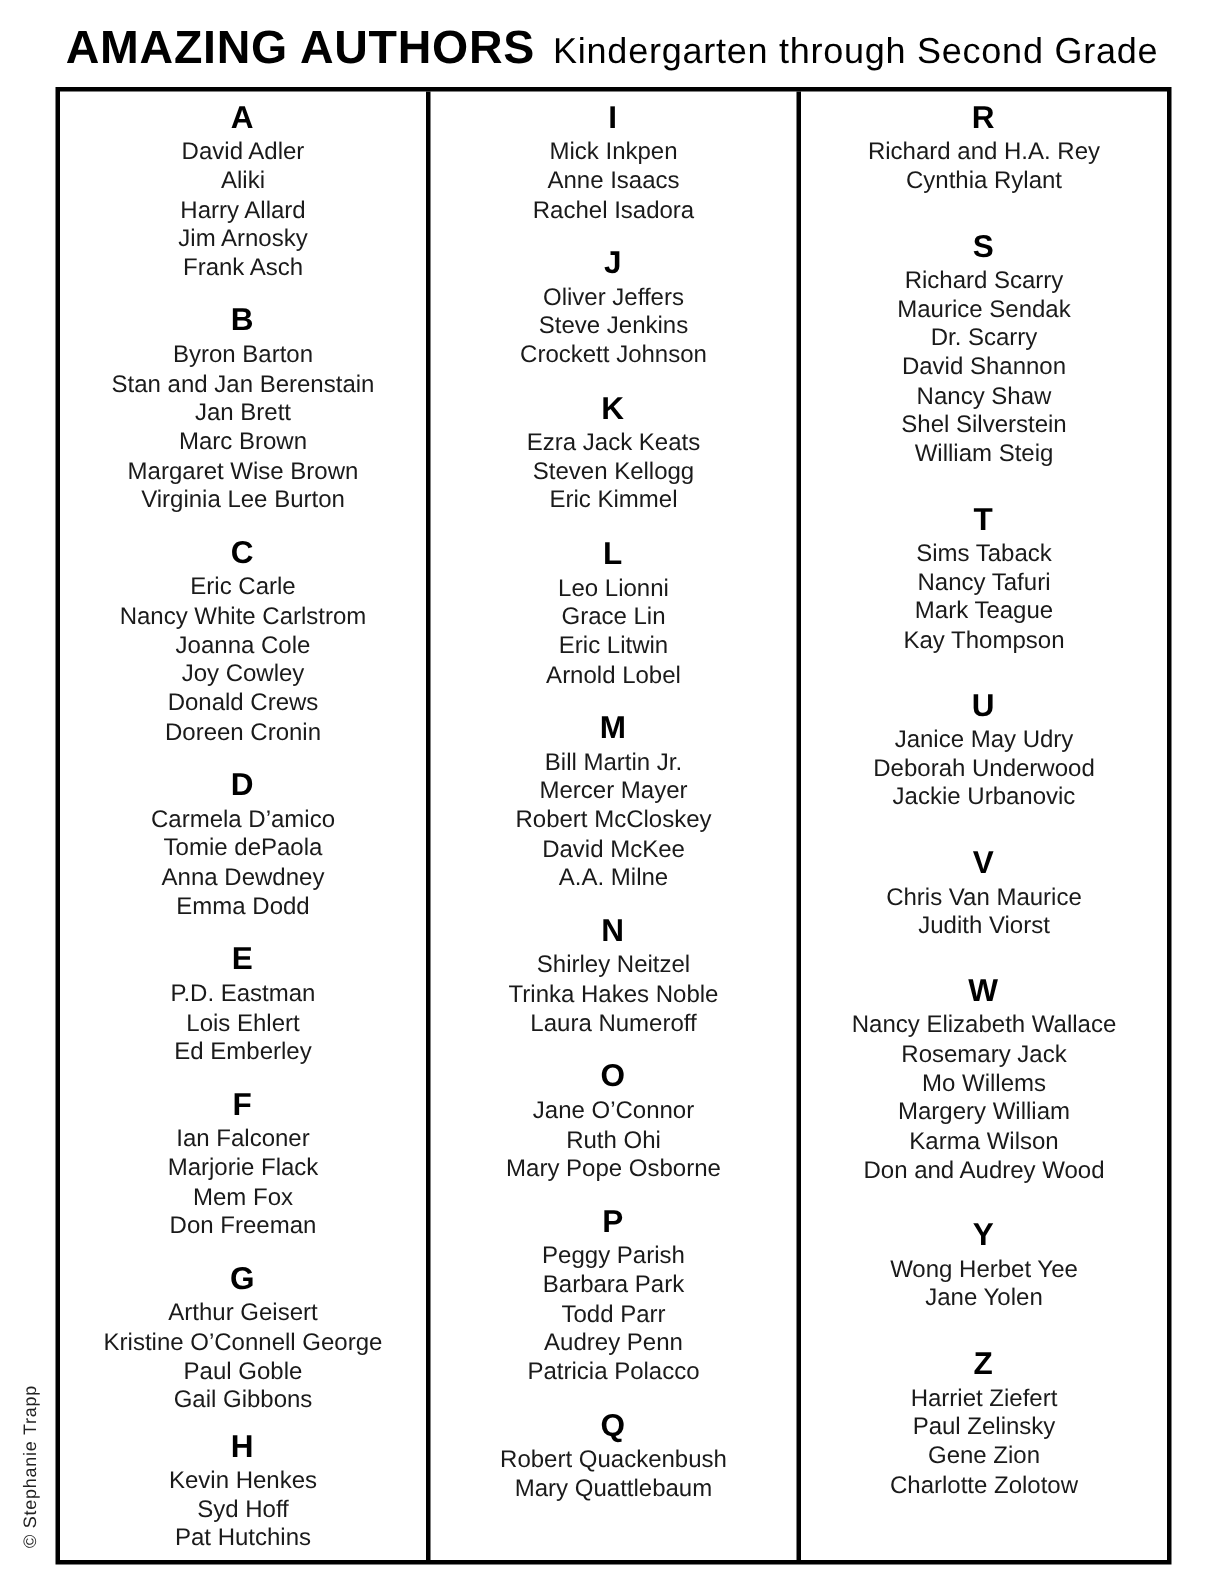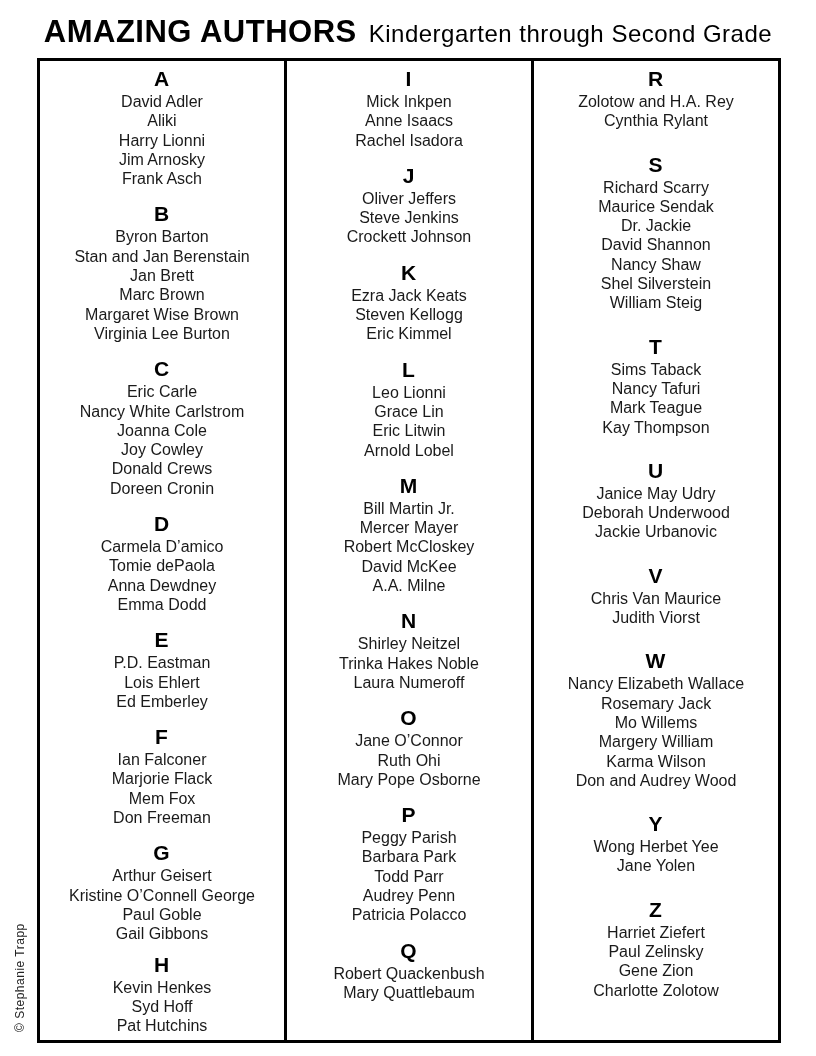--- a/index.html
+++ b/index.html
@@ -87,21 +87,21 @@
     <span class="title-main">AMAZING AUTHORS</span>
     <span class="title-sub">Kindergarten through Second Grade</span>
   </div>
 
   <div class="authors-table">
     <div class="col col-1">
         <div class="section">
           <div class="letter">A</div>
           <div class="author">David Adler</div>
           <div class="author">Aliki</div>
-          <div class="author">Harry Lionni</div>
+          <div class="author">Harry Allard</div>
           <div class="author">Jim Arnosky</div>
           <div class="author">Frank Asch</div>
         </div>
         <div class="section">
           <div class="letter">B</div>
           <div class="author">Byron Barton</div>
           <div class="author">Stan and Jan Berenstain</div>
           <div class="author">Jan Brett</div>
           <div class="author">Marc Brown</div>
           <div class="author">Margaret Wise Brown</div>
@@ -206,28 +206,28 @@
         </div>
         <div class="section">
           <div class="letter">Q</div>
           <div class="author">Robert Quackenbush</div>
           <div class="author">Mary Quattlebaum</div>
         </div>
       </div>
     <div class="col col-3">
         <div class="section">
           <div class="letter">R</div>
-          <div class="author">Zolotow and H.A. Rey</div>
+          <div class="author">Richard and H.A. Rey</div>
           <div class="author">Cynthia Rylant</div>
         </div>
         <div class="section">
           <div class="letter">S</div>
           <div class="author">Richard Scarry</div>
           <div class="author">Maurice Sendak</div>
-          <div class="author">Dr. Jackie</div>
+          <div class="author">Dr. Scarry</div>
           <div class="author">David Shannon</div>
           <div class="author">Nancy Shaw</div>
           <div class="author">Shel Silverstein</div>
           <div class="author">William Steig</div>
         </div>
         <div class="section">
           <div class="letter">T</div>
           <div class="author">Sims Taback</div>
           <div class="author">Nancy Tafuri</div>
           <div class="author">Mark Teague</div>

